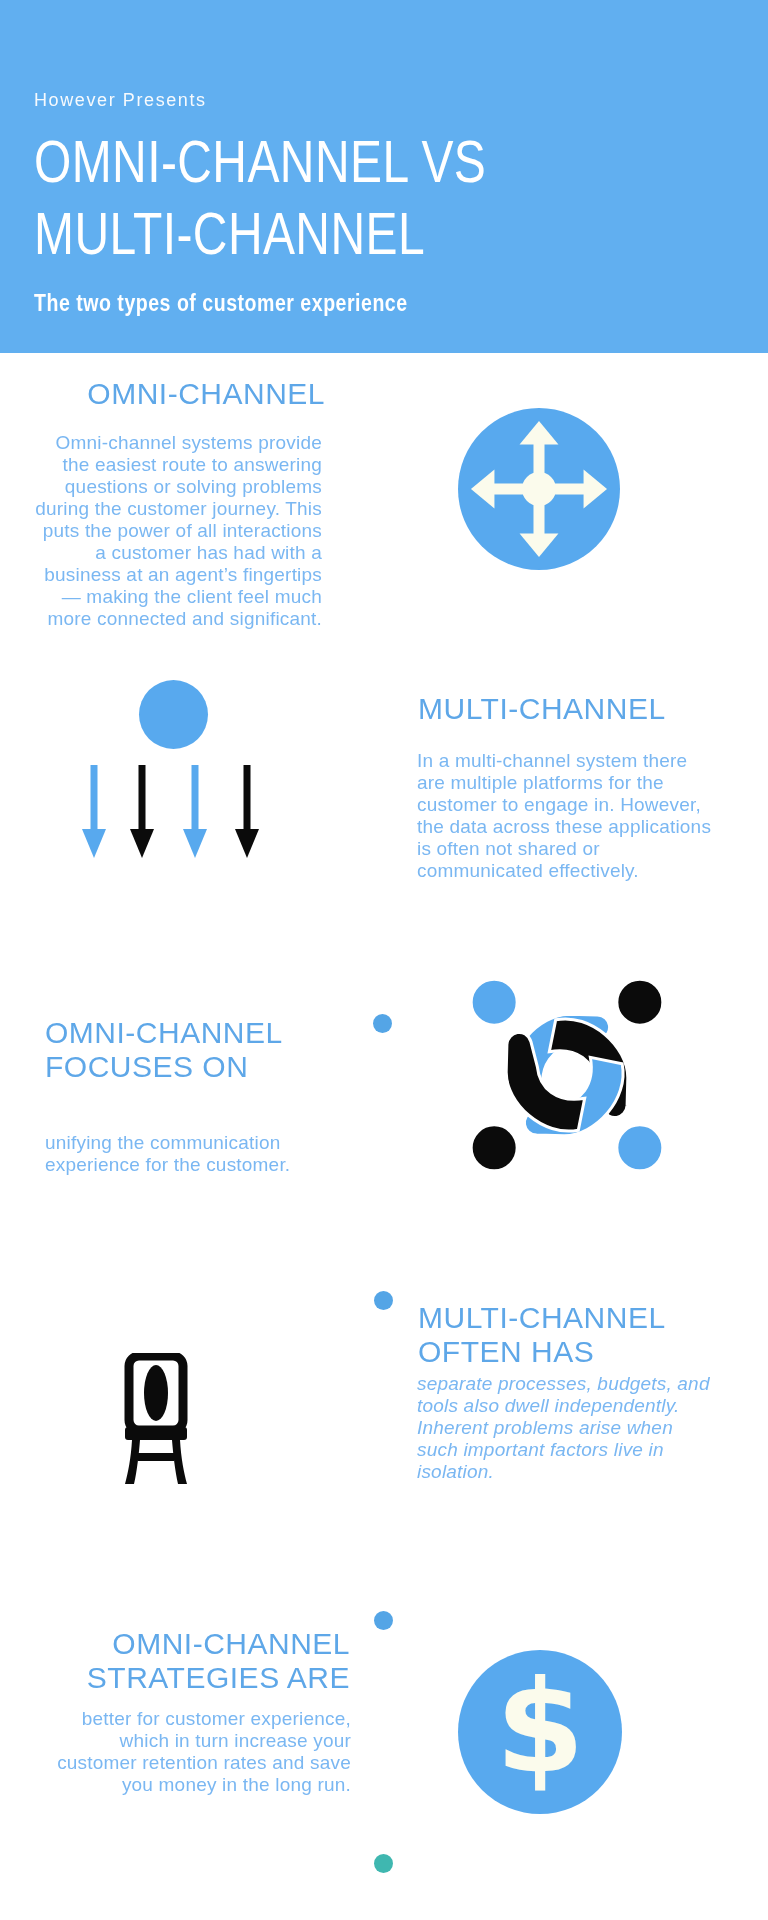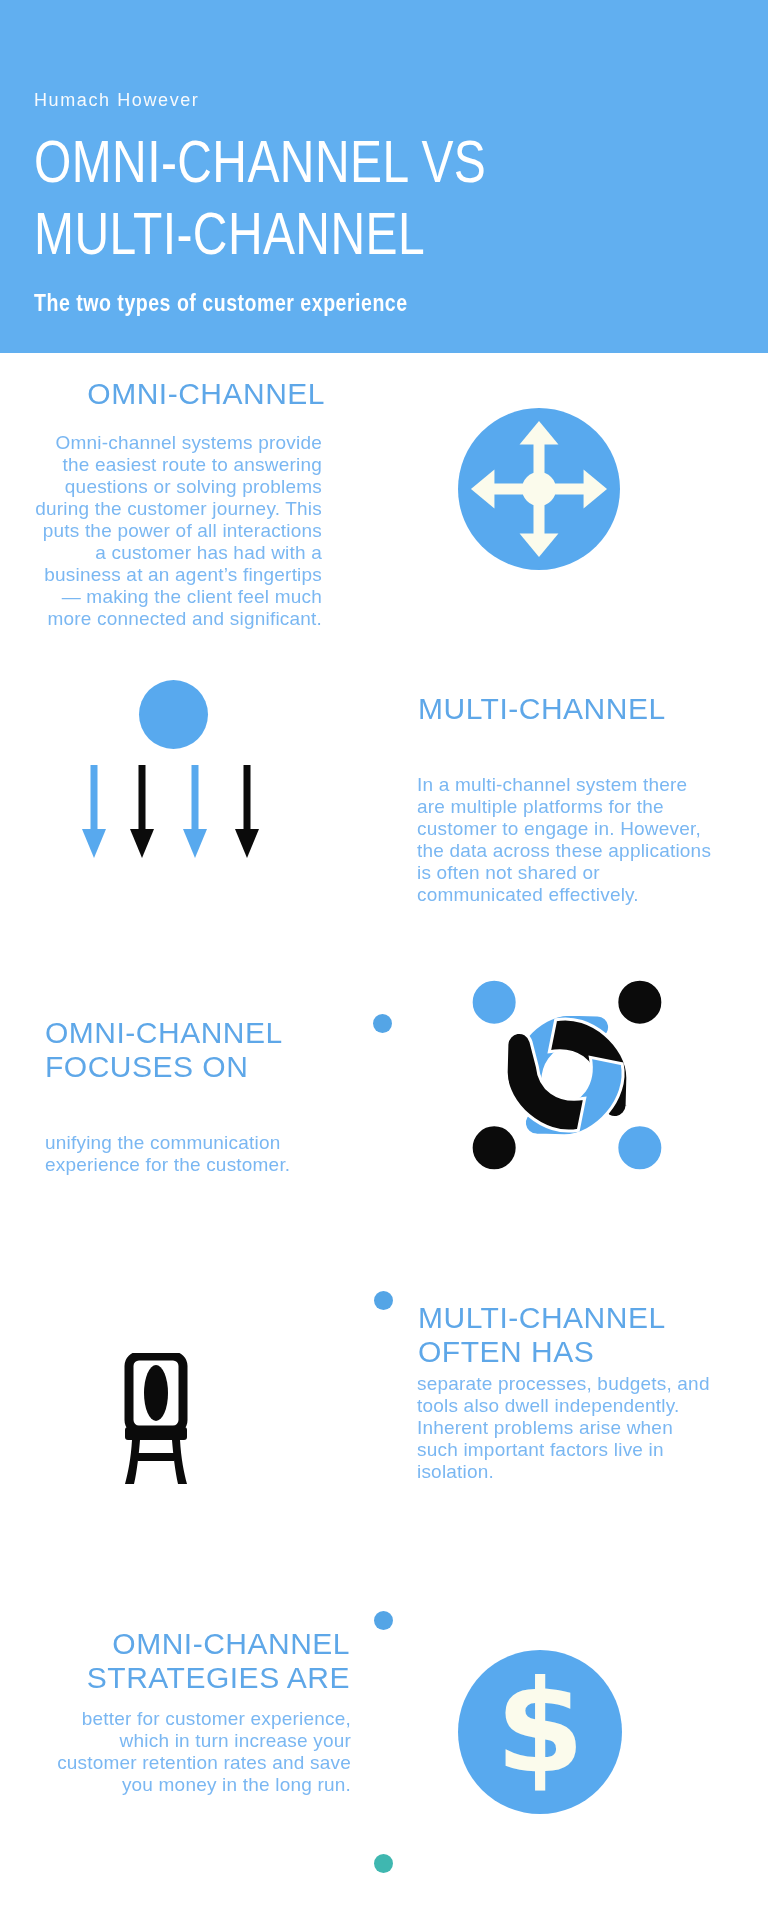--- a/index.html
+++ b/index.html
@@ -33,28 +33,28 @@
   }
   .ta-r{text-align:right;}
   
   .h-omni{right:443px;top:377px;width:400px;}
   .p-omni{right:446px;top:432px;width:400px;}
   .icon-omni{left:458px;top:408px;width:162px;height:162px;}
 
   .mc-circle{left:139px;top:680px;width:69px;height:69px;border-radius:50%;background:var(--icon-blue,#58A9EE);}
   .mc-arrows{left:82px;top:765px;width:177px;height:93px;}
   .h-multi{left:418px;top:692px;width:340px;}
-  .p-multi{left:417px;top:750px;width:350px;margin-top:24px;}
+  .p-multi{left:417px;top:750px;width:350px;}
 
   .h-focus{left:45px;top:1016px;width:400px;}
   .p-focus{left:45px;top:1132px;width:360px;}
   .icon-team{left:462px;top:970px;width:210px;height:210px;overflow:visible;}
 
   .h-often{left:418px;top:1301px;width:340px;}
-  .p-often{left:417px;top:1373px;width:350px;}
+  .p-often{left:417px;top:1373px;width:350px;font-style:italic;}
   .icon-chair{left:124px;top:1353px;width:64px;height:132px;}
 
   .h-strat{right:418px;top:1627px;width:400px;}
   .p-strat{right:417px;top:1708px;width:400px;}
   .icon-dollar{
     left:458px;top:1650px;width:164px;height:164px;border-radius:50%;
     background:var(--icon-blue,#58A9EE);
     display:flex;align-items:center;justify-content:center;
   }
   .dollar-glyph{
@@ -75,21 +75,21 @@
   .fill-cream{fill:var(--cream,#FBFBEC);}
   .stroke-black{stroke:var(--ink,#0B0B0B);fill:none;}
   .outlined{stroke:#FFFFFF;stroke-width:3px;}
 </style>
 </head>
 <body>
 
 <div class="page">
 
   <header class="hero">
-    <div class="presenter">Humach However</div>
+    <div class="presenter">However Presents</div>
     <h1 class="title">OMNI-CHANNEL VS
 MULTI-CHANNEL</h1>
     <div class="subtitle">The two types of customer experience</div>
   </header>
 
   <section>
     <h2 class="sec-heading ta-r abs h-omni">OMNI-CHANNEL</h2>
     <p class="sec-body ta-r abs p-omni">Omni-channel systems provide
 the easiest route to answering
 questions or solving problems

